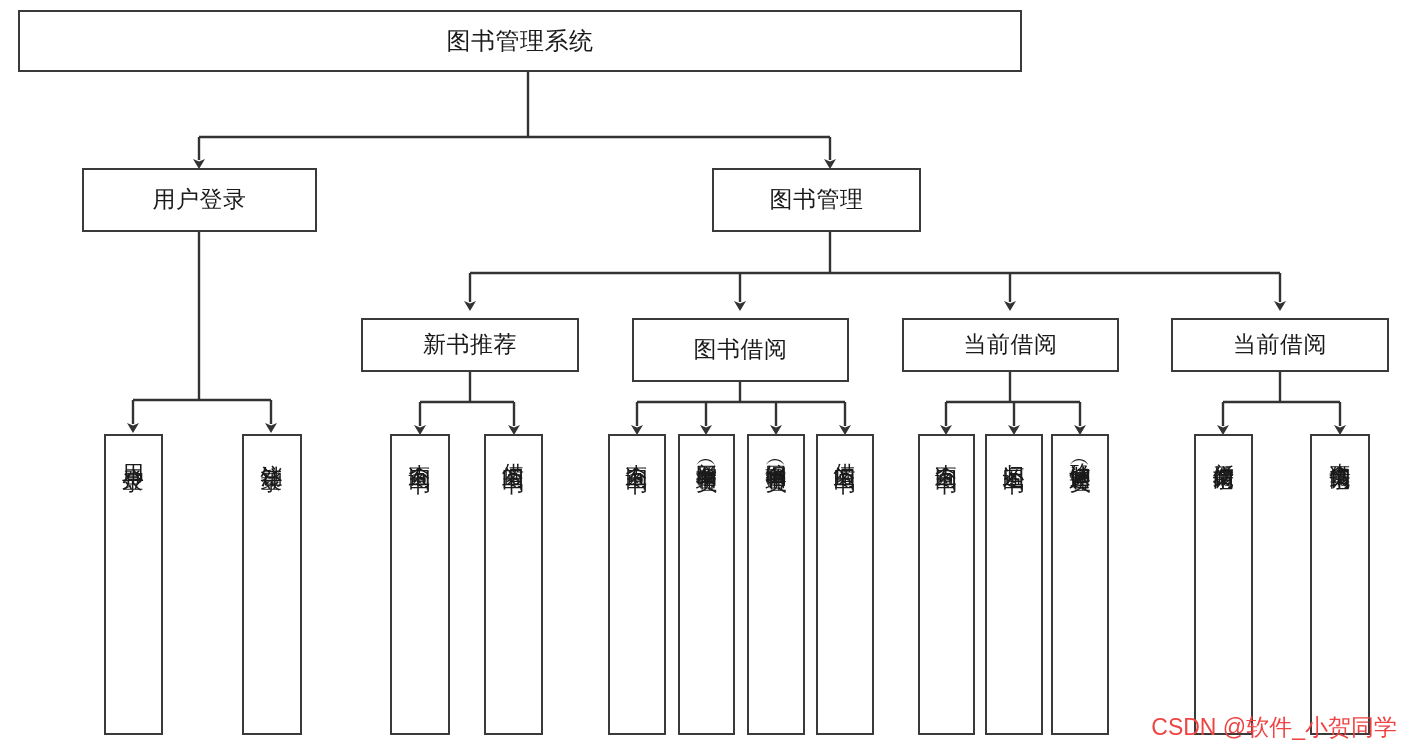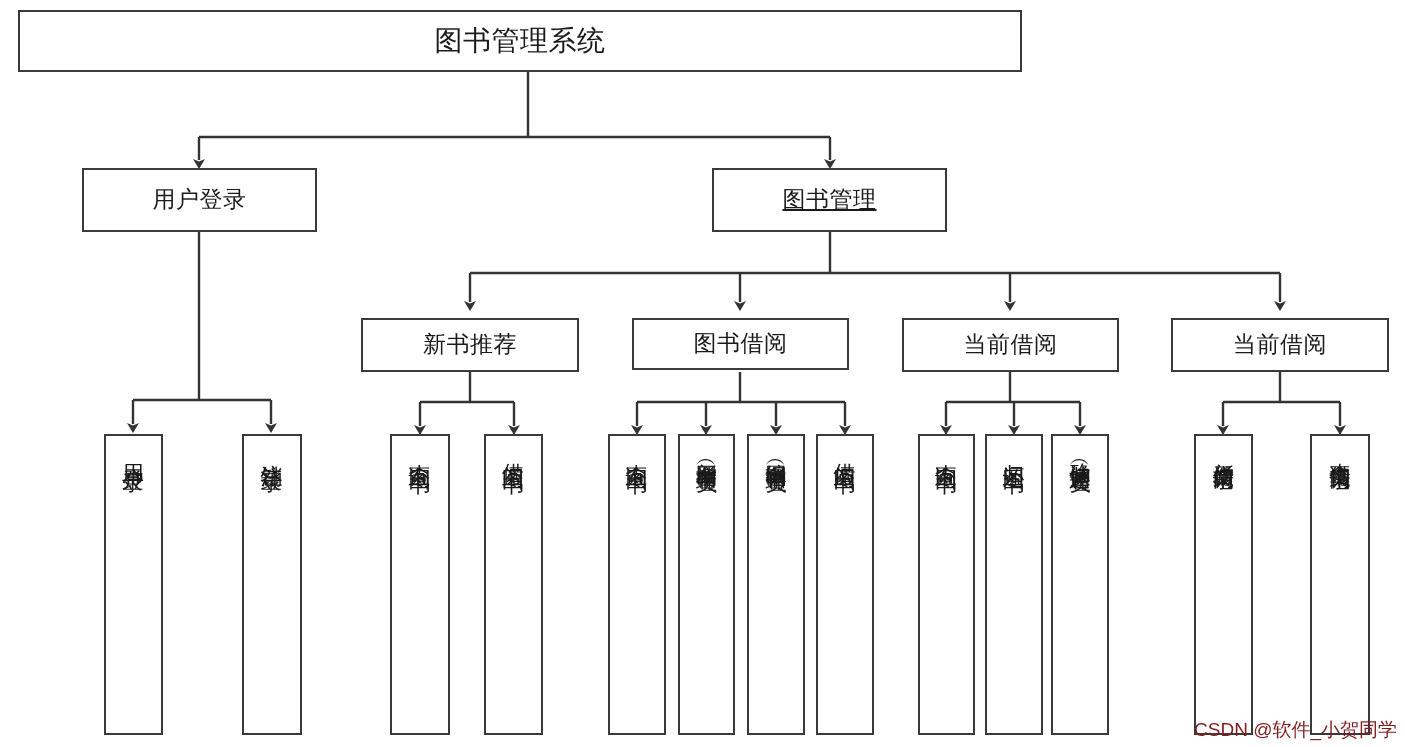--- a/index.html
+++ b/index.html
@@ -38,21 +38,21 @@
   .node .label {
     display: block;
     text-align: center;
     line-height: 1.18;
     letter-spacing: 0.5px;
   }
   .node.horiz .label {
     font-size: 23px;
   }
   .node.root .label {
-    font-size: 28px;
+    font-size: 24px;
   }
   .node.vert {
     align-items: flex-start;
     padding-top: 10px;
   }
   .node.vert .label {
     writing-mode: vertical-rl;
     text-orientation: upright;
     font-size: 22px;
     line-height: 1.05;
@@ -60,22 +60,22 @@
     white-space: nowrap;
   }
   .node.vert.tall .label {
     font-size: 21px;
     letter-spacing: 1.5px;
   }
   .watermark {
     position: absolute;
     right: 8px;
     bottom: 4px;
-    font-size: 19px;
-    color: #7f1d1d;
+    font-size: 23px;
+    color: #ef4444;
     white-space: nowrap;
     user-select: none;
   }
 </style>
 </head>
 <body>
 
 <div id="canvas">
 
   <svg id="wires" viewBox="0 0 1405 747" width="1405" height="747" xmlns="http://www.w3.org/2000/svg">
@@ -130,29 +130,29 @@
   </svg>
 
   <div class="node root horiz" style="left:18px; top:10px; width:1004px; height:62px;">
     <span class="label">图书管理系统</span>
   </div>
 
   <div class="node horiz" style="left:82px; top:168px; width:235px; height:64px;">
     <span class="label">用户登录</span>
   </div>
 
-  <div class="node horiz" style="left:712px; top:168px; width:235px; height:64px;text-decoration:underline;">
+  <div class="node horiz" style="left:712px; top:168px; width:209px; height:64px;">
     <span class="label">图书管理</span>
   </div>
 
   <div class="node horiz" style="left:361px; top:318px; width:218px; height:54px;align-items:center;">
     <span class="label">新书推荐</span>
   </div>
 
-  <div class="node horiz" style="left:632px; top:318px; width:217px; height:52px;">
+  <div class="node horiz" style="left:632px; top:318px; width:217px; height:64px;">
     <span class="label">图书借阅</span>
   </div>
 
   <div class="node horiz" style="left:902px; top:318px; width:217px; height:54px;">
     <span class="label">当前借阅</span>
   </div>
 
   <div class="node horiz" style="left:1171px; top:318px; width:218px; height:54px;">
     <span class="label">当前借阅</span>
   </div>

